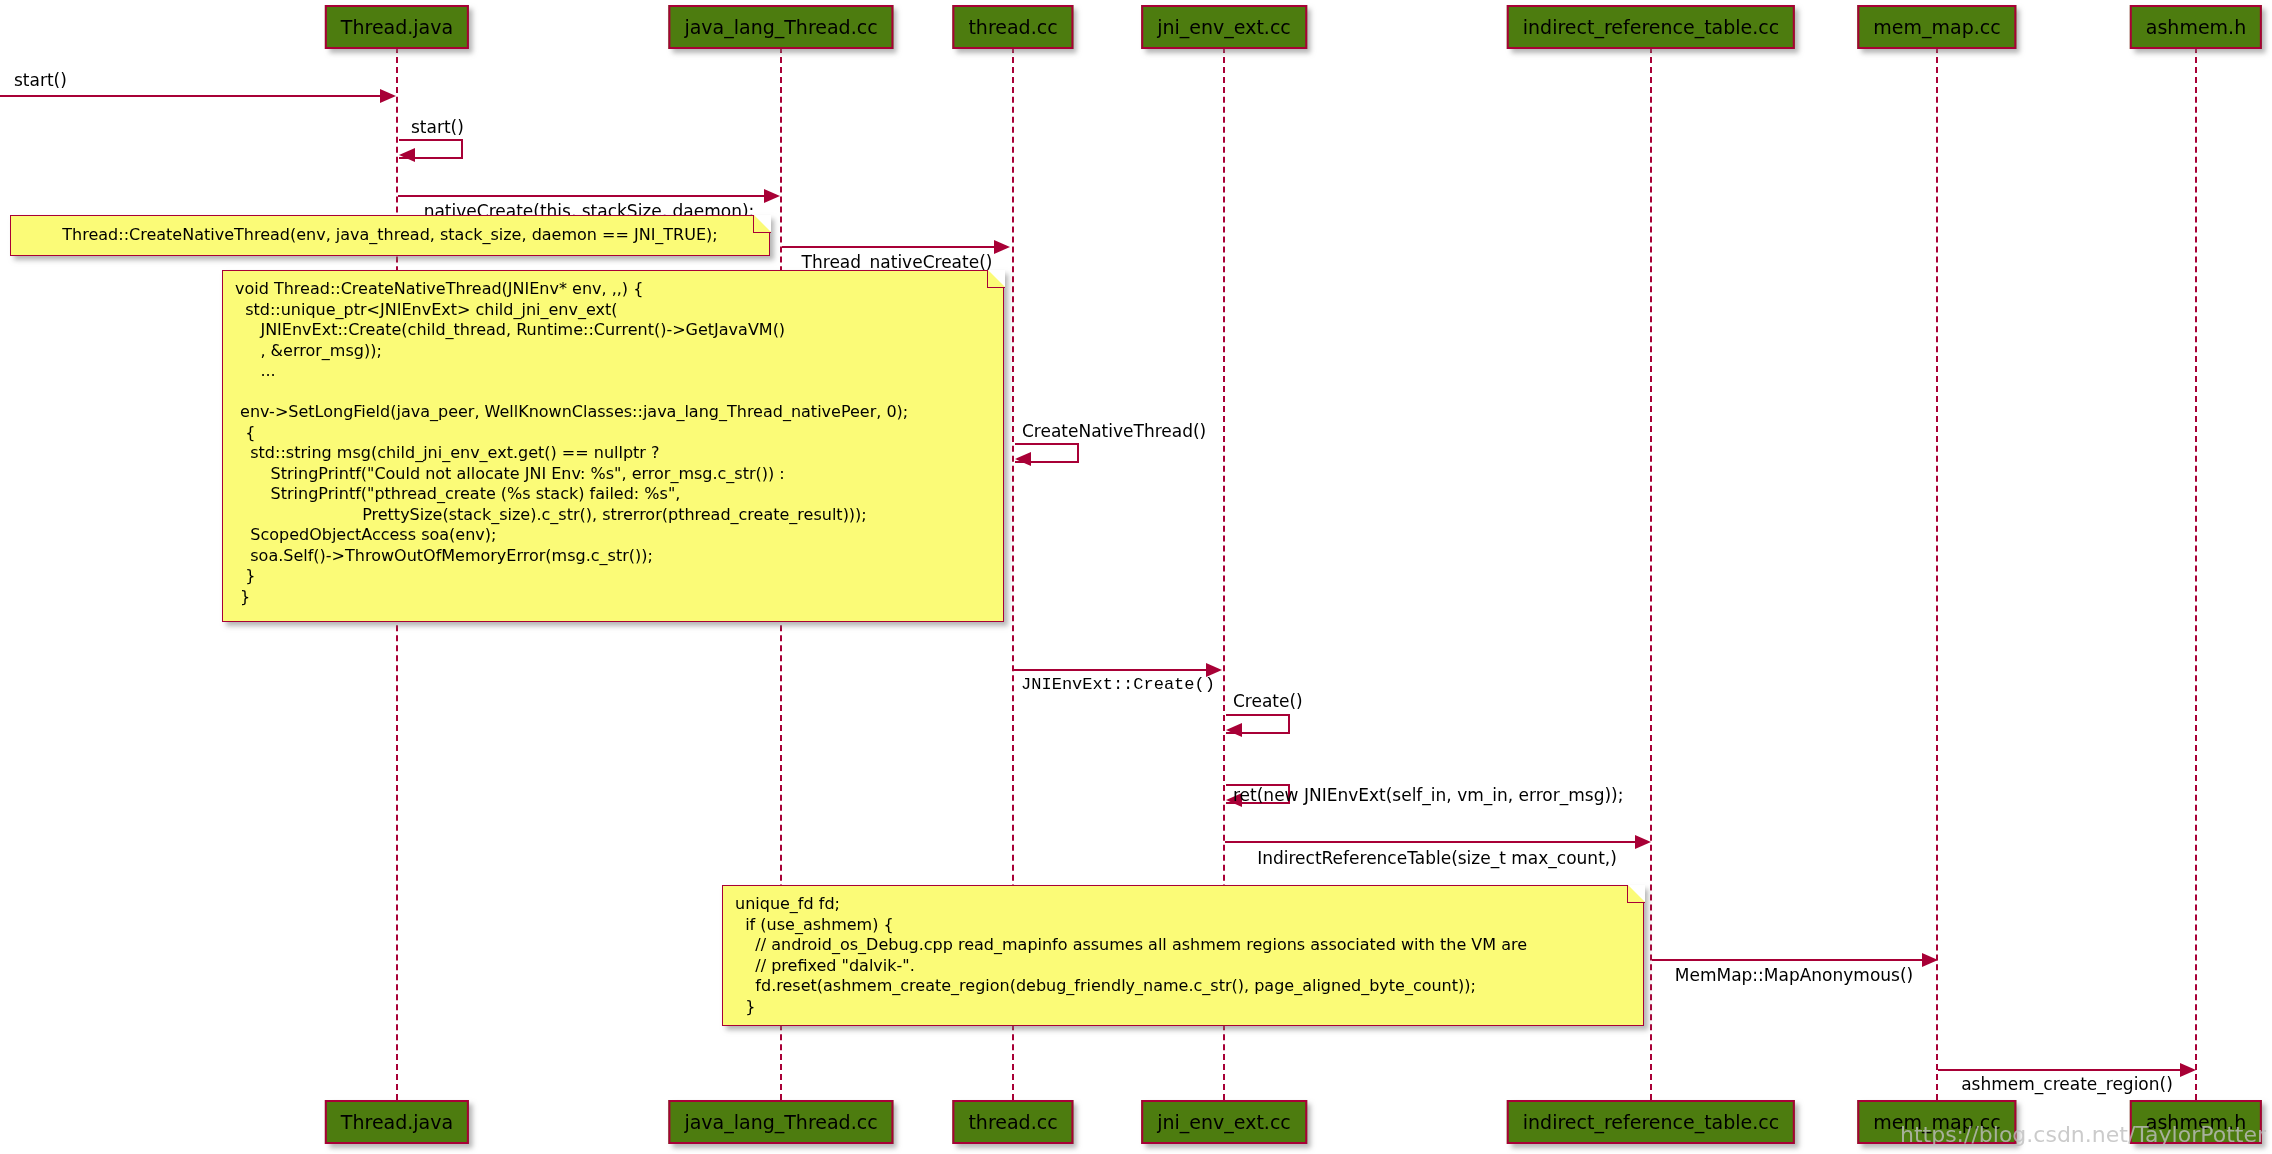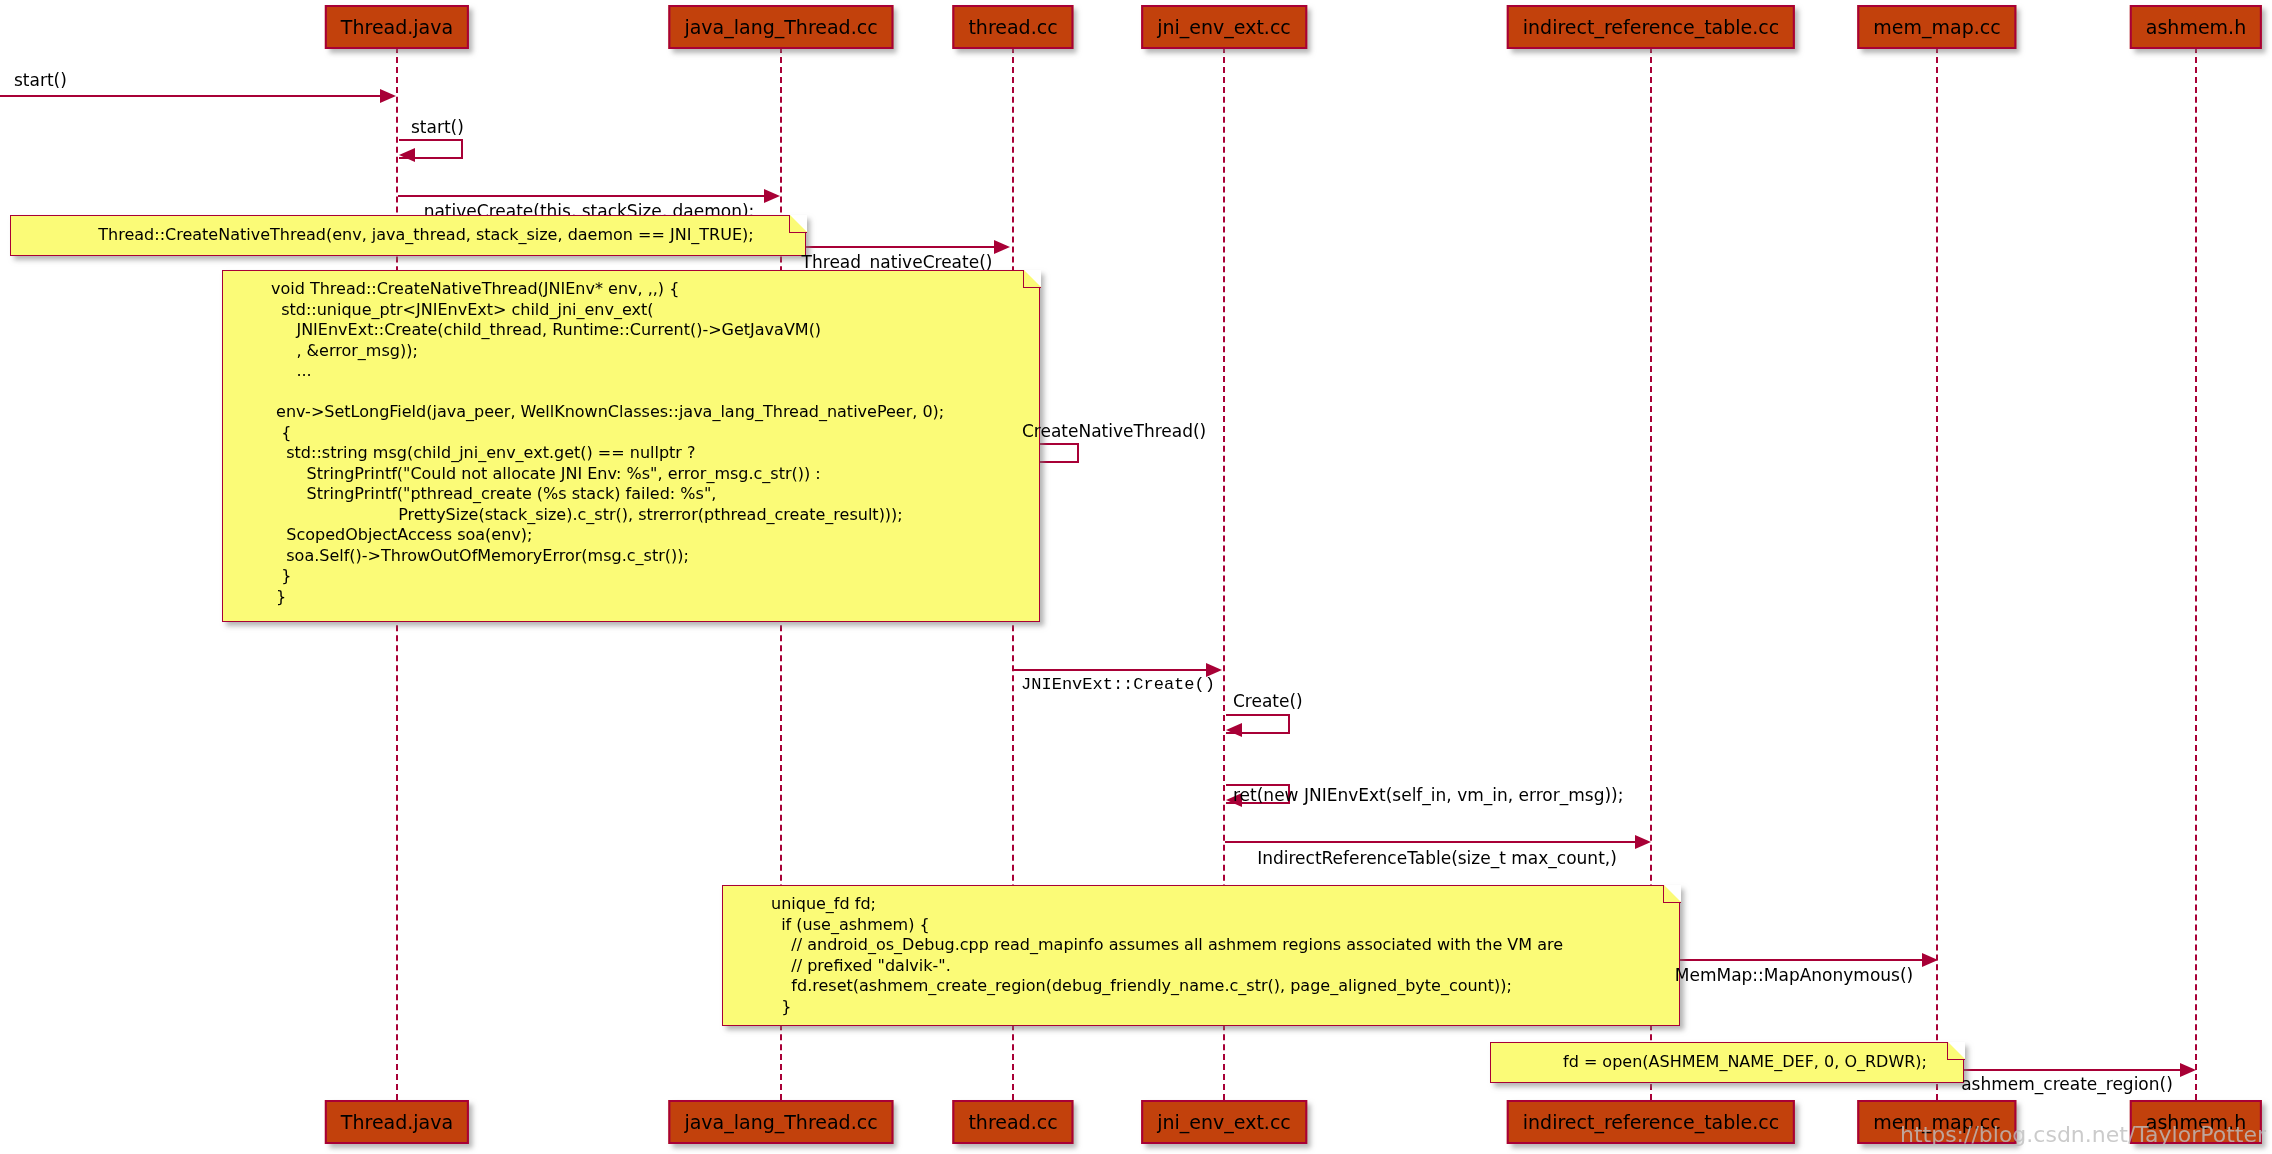--- a/index.html
+++ b/index.html
@@ -5,40 +5,40 @@
   html,body{margin:0;padding:0;background:#ffffff;}
   .stage{
     position:relative;width:2272px;height:1154px;background:#ffffff;overflow:hidden;
     font-family:"DejaVu Sans","Liberation Sans",sans-serif;color:#000;
   }
   
   .lifeline{position:absolute;width:0;border-left:2px dashed #A80036;z-index:1;}
   
   .participant{
     position:absolute;transform:translateX(-50%);
-    background:#c2410c;border:2px solid #A80036;
+    background:#4d7c0f;border:2px solid #A80036;
     box-shadow:4px 4px 5px rgba(120,120,120,0.55);
     padding:9px 14px;font-size:19px;line-height:22px;white-space:nowrap;
     z-index:4;text-align:center;
   }
   
   .arrow-line{position:absolute;height:0;border-top:2px solid #A80036;z-index:2;}
   .head-right{position:absolute;width:0;height:0;border-top:7px solid transparent;
     border-bottom:7px solid transparent;border-left:16px solid #A80036;z-index:2;}
   .head-left{position:absolute;width:0;height:0;border-top:7px solid transparent;
     border-bottom:7px solid transparent;border-right:16px solid #A80036;z-index:2;}
   .self-loop{position:absolute;width:62px;height:16px;
     border:2px solid #A80036;border-left:none;z-index:2;background:transparent;}
   .msg-label{position:absolute;font-size:17px;line-height:20px;white-space:nowrap;z-index:3;}
   .msg-label.centered{transform:translateX(-50%);margin-top:31px;}
   
   .note{
     position:absolute;background:#FBFB77;border:1.5px solid #A80036;
     box-shadow:4px 4px 5px rgba(120,120,120,0.55);z-index:3;
-    font-size:16px;line-height:20.5px;padding-left:36px;
+    font-size:16px;line-height:20.5px;
   }
   .note .fold{
     position:absolute;top:-1.5px;right:-1.5px;width:17px;height:17px;
     background:linear-gradient(225deg,#ffffff 0%,#ffffff 48%,#FBFB77 52%);
     border-left:1.5px solid #A80036;border-bottom:1.5px solid #A80036;
   }
   .note-text{white-space:pre;padding:8px 12px;}
   .note.single .note-text{text-align:center;padding:9px 10px;}
   
   .watermark{
@@ -145,24 +145,20 @@
     // android_os_Debug.cpp read_mapinfo assumes all ashmem regions associated with the VM are
     // prefixed "dalvik-".
     fd.reset(ashmem_create_region(debug_friendly_name.c_str(), page_aligned_byte_count));
   }</div>
   </div>
 
   <div class="msg-label centered" style="left:1794px;top:934px;">MemMap::MapAnonymous()</div>
   <div class="arrow-line" style="left:1652px;top:959px;width:270px;"></div>
   <div class="head-right" style="left:1922px;top:953px;"></div>
 
-  <div class="note single" style="left:1490px;top:1042px;width:436px;">
-    <div class="fold"></div>
-    <div class="note-text">fd = open(ASHMEM_NAME_DEF, 0, O_RDWR);</div>
-  </div>
 
   <div class="msg-label centered" style="left:2067px;top:1043px;">ashmem_create_region()</div>
   <div class="arrow-line" style="left:1938px;top:1069px;width:242px;"></div>
   <div class="head-right" style="left:2180px;top:1063px;"></div>
 
   <div class="watermark" style="right:6px;top:1122px;">https://blog.csdn.net/TaylorPotter</div>
 
 </div>
 
 </body></html>

